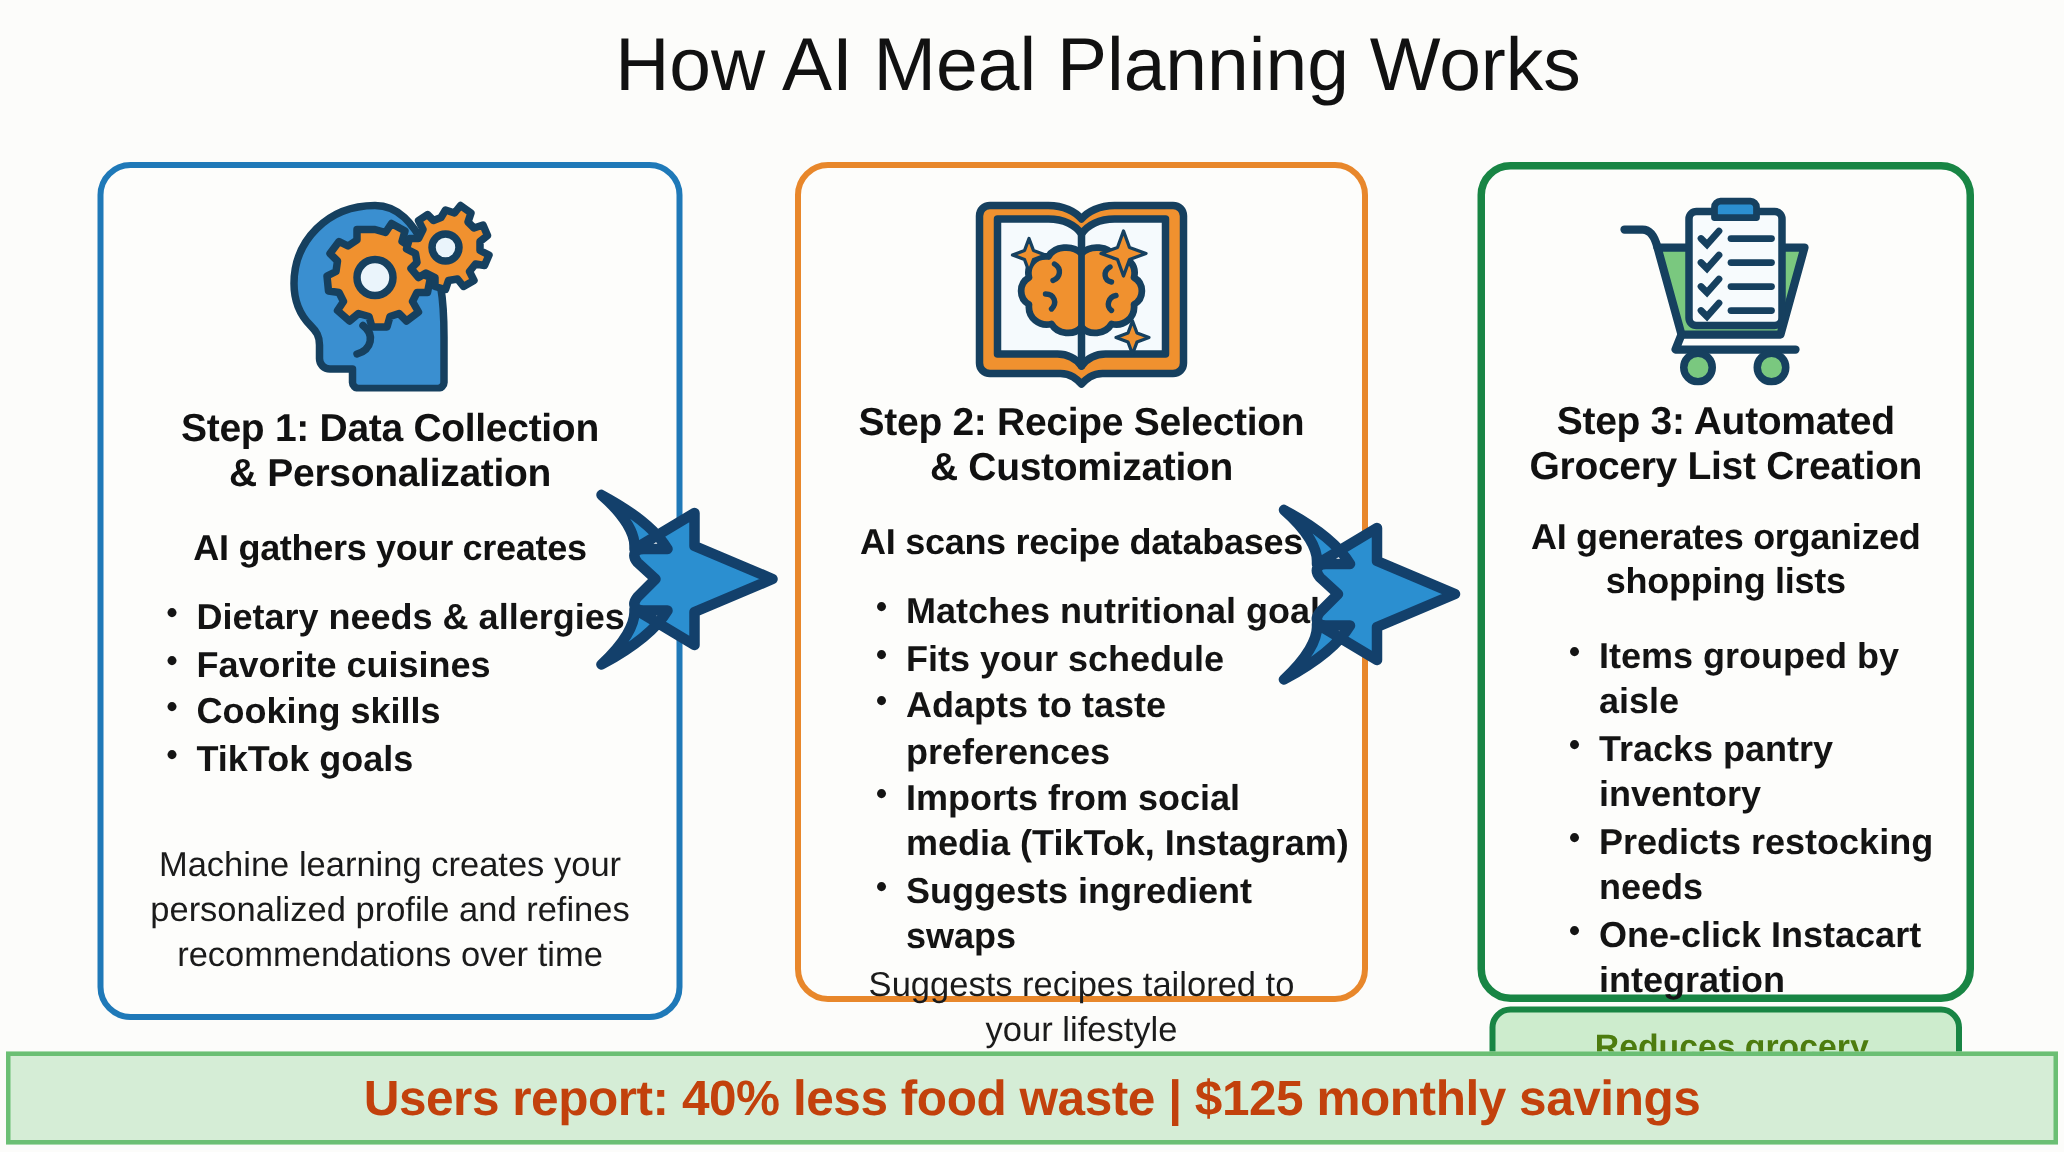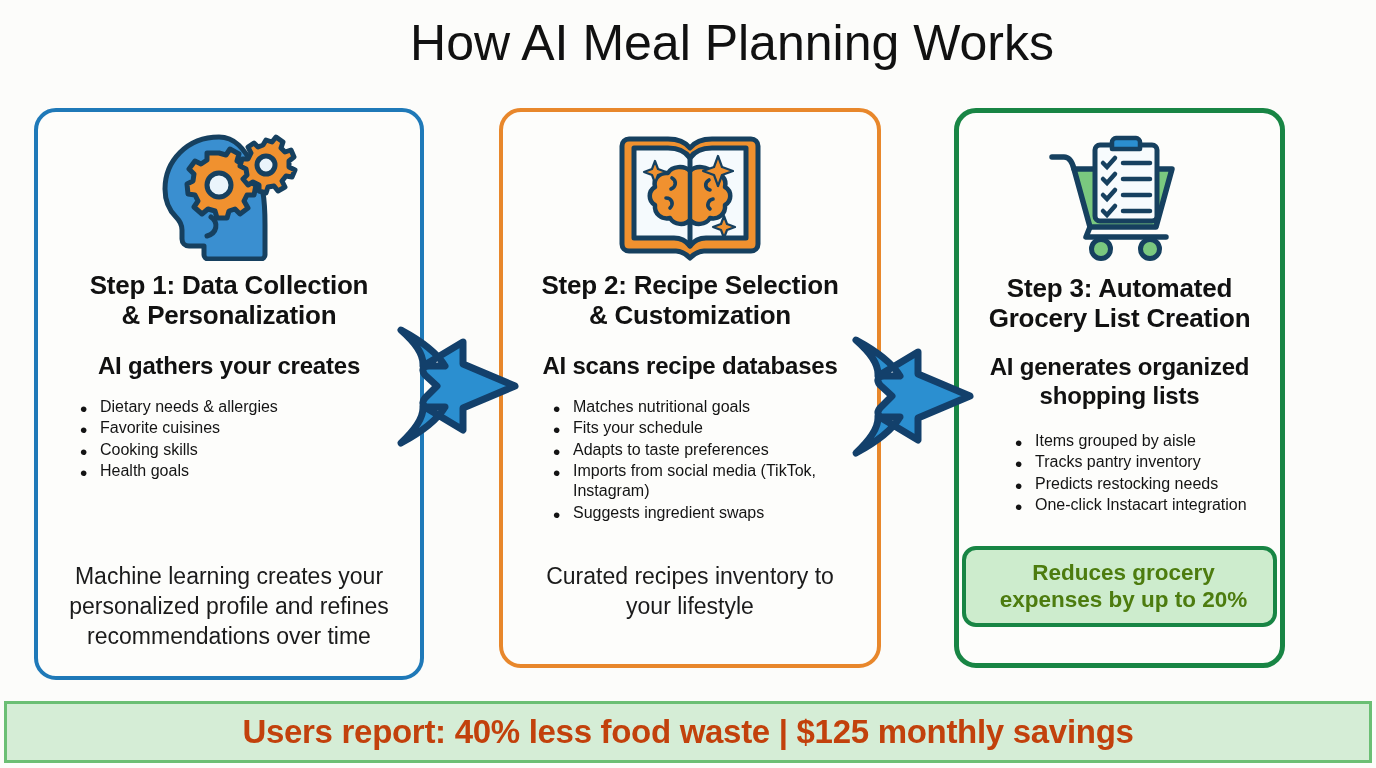--- a/index.html
+++ b/index.html
@@ -51,20 +51,21 @@
     position: absolute;
     top: 0;
     box-sizing: border-box;
     background: #fdfdfb;
     border-radius: 22px;
     border-style: solid;
     display: flex;
     flex-direction: column;
     align-items: center;
     padding: 14px 16px 10px 16px;
+    margin-left: 31px;
   }
   .card-1 {
     left: 34px;
     width: 390px;
     height: 572px;
     border-width: 4px;
     border-color: #1f79b8;
   }
   .card-2 {
     left: 499px;
@@ -117,25 +118,26 @@
     padding: 0 0 0 26px;
     list-style: none;
     align-self: flex-start;
     width: calc(100% - 26px);
   }
   .card-2 .bullets { padding-left: 34px; margin-top: 16px; }
   .card-3 .bullets { padding-left: 40px; margin-top: 20px; }
 
   .bullets li {
     position: relative;
-    font-size: 16px;
+    font-size: 24px;
     line-height: 1.27;
     color: #141414;
     padding-left: 20px;
     margin-bottom: 1px;
+    font-weight: bold;
   }
   .bullets li::before {
     content: "\2022";
     position: absolute;
     left: 0;
     top: -1px;
     font-size: 21px;
     color: #141414;
   }
 
@@ -232,21 +234,21 @@
         <span>Step 1: Data Collection</span><br>
         <span>&amp; Personalization</span>
       </div>
 
       <div class="card-sub">AI gathers your creates</div>
 
       <ul class="bullets">
         <li>Dietary needs &amp; allergies</li>
         <li>Favorite cuisines</li>
         <li>Cooking skills</li>
-        <li>Health goals</li>
+        <li>TikTok goals</li>
       </ul>
 
       <div class="card-note">Machine learning creates your personalized profile and refines recommendations over time</div>
     </div>
 
     <div class="card card-2">
       <div class="card-icon">
         <svg width="152" height="134" viewBox="0 0 152 134" xmlns="http://www.w3.org/2000/svg">
 
           <path d="M8 18 L8 116 C8 120 11 123 15 123 L62 123 C69 123 73 127 76 130 C79 127 83 123 90 123 L137 123 C141 123 144 120 144 116 L144 18 C144 14 141 11 137 11 L98 11 C88 11 80 15 76 20 C72 15 64 11 54 11 L15 11 C11 11 8 14 8 18 Z" fill="#f0912f" stroke="#16405f" stroke-width="5" stroke-linejoin="round"></path>
@@ -278,21 +280,21 @@
       <div class="card-sub">AI scans recipe databases</div>
 
       <ul class="bullets">
         <li>Matches nutritional goals</li>
         <li>Fits your schedule</li>
         <li>Adapts to taste preferences</li>
         <li>Imports from social media (TikTok, Instagram)</li>
         <li>Suggests ingredient swaps</li>
       </ul>
 
-      <div class="card-note">Curated recipes inventory to your lifestyle</div>
+      <div class="card-note">Suggests recipes tailored to your lifestyle</div>
     </div>
 
     <div class="card card-3">
       <div class="card-icon">
         <svg width="152" height="130" viewBox="0 0 152 130" xmlns="http://www.w3.org/2000/svg">
 
           <path d="M30 38 L128 38 L112 96 L46 96 Z" fill="#7ac87f" stroke="#16405f" stroke-width="5.5" stroke-linejoin="round"></path>
 
           <path d="M8 26 L20 26 C25 26 28 30 30 38" fill="none" stroke="#16405f" stroke-width="5.5" stroke-linecap="round" stroke-linejoin="round"></path>
 

